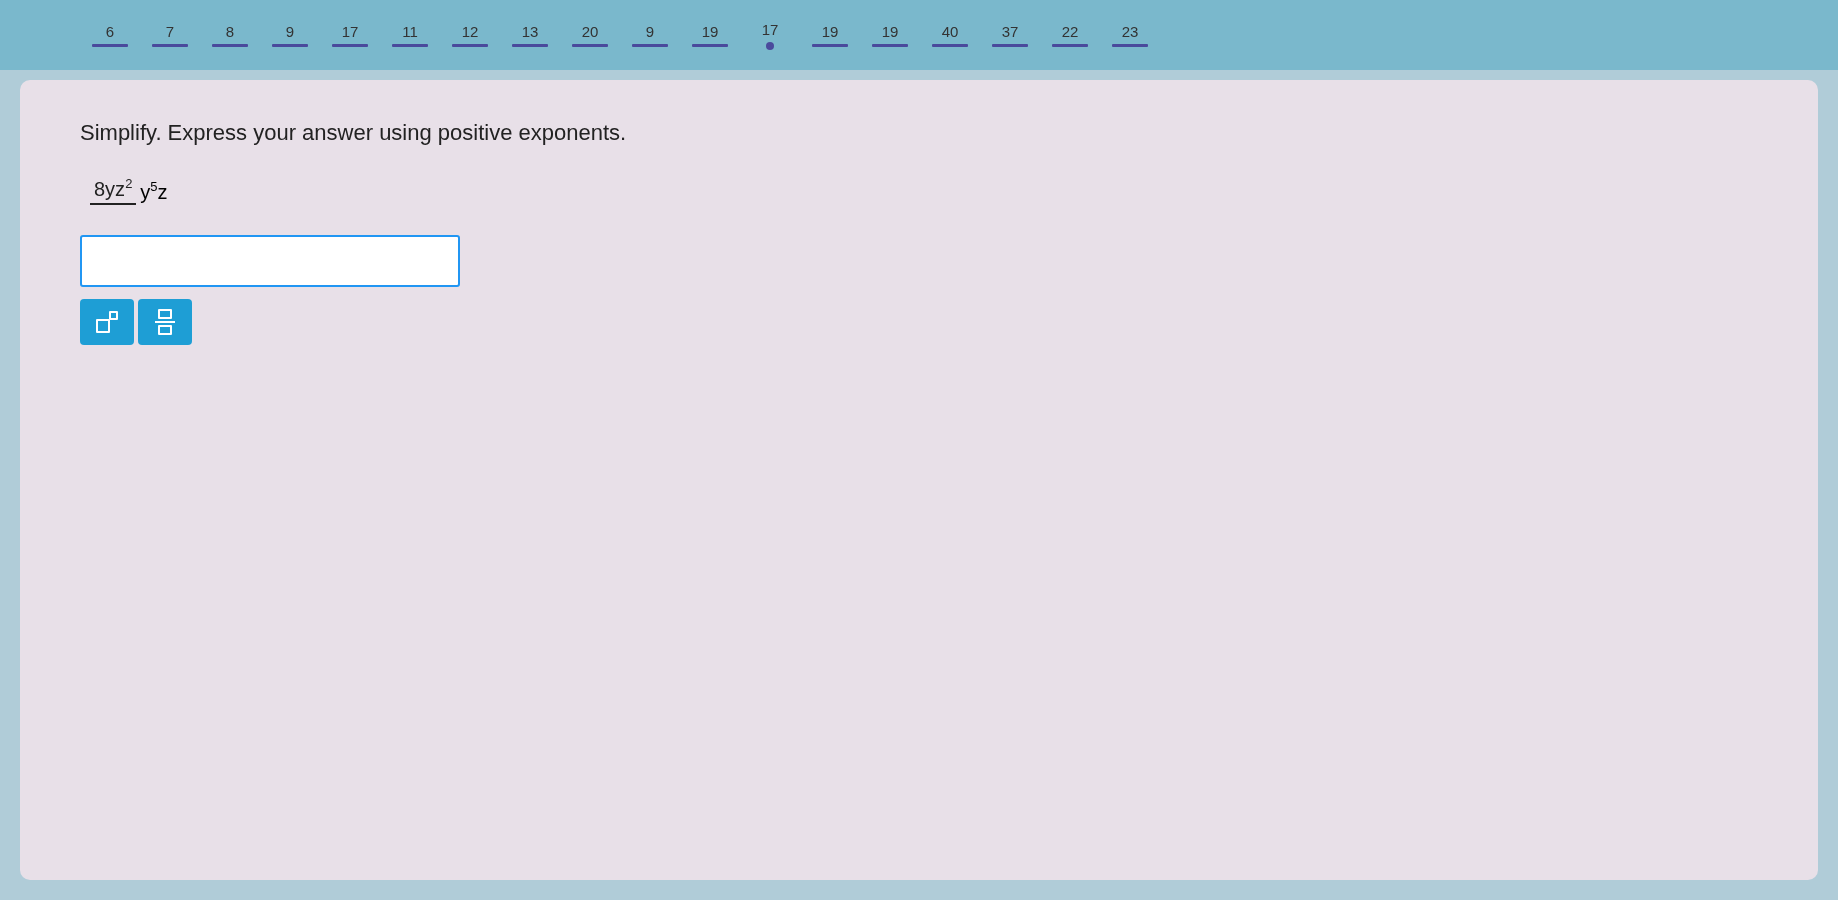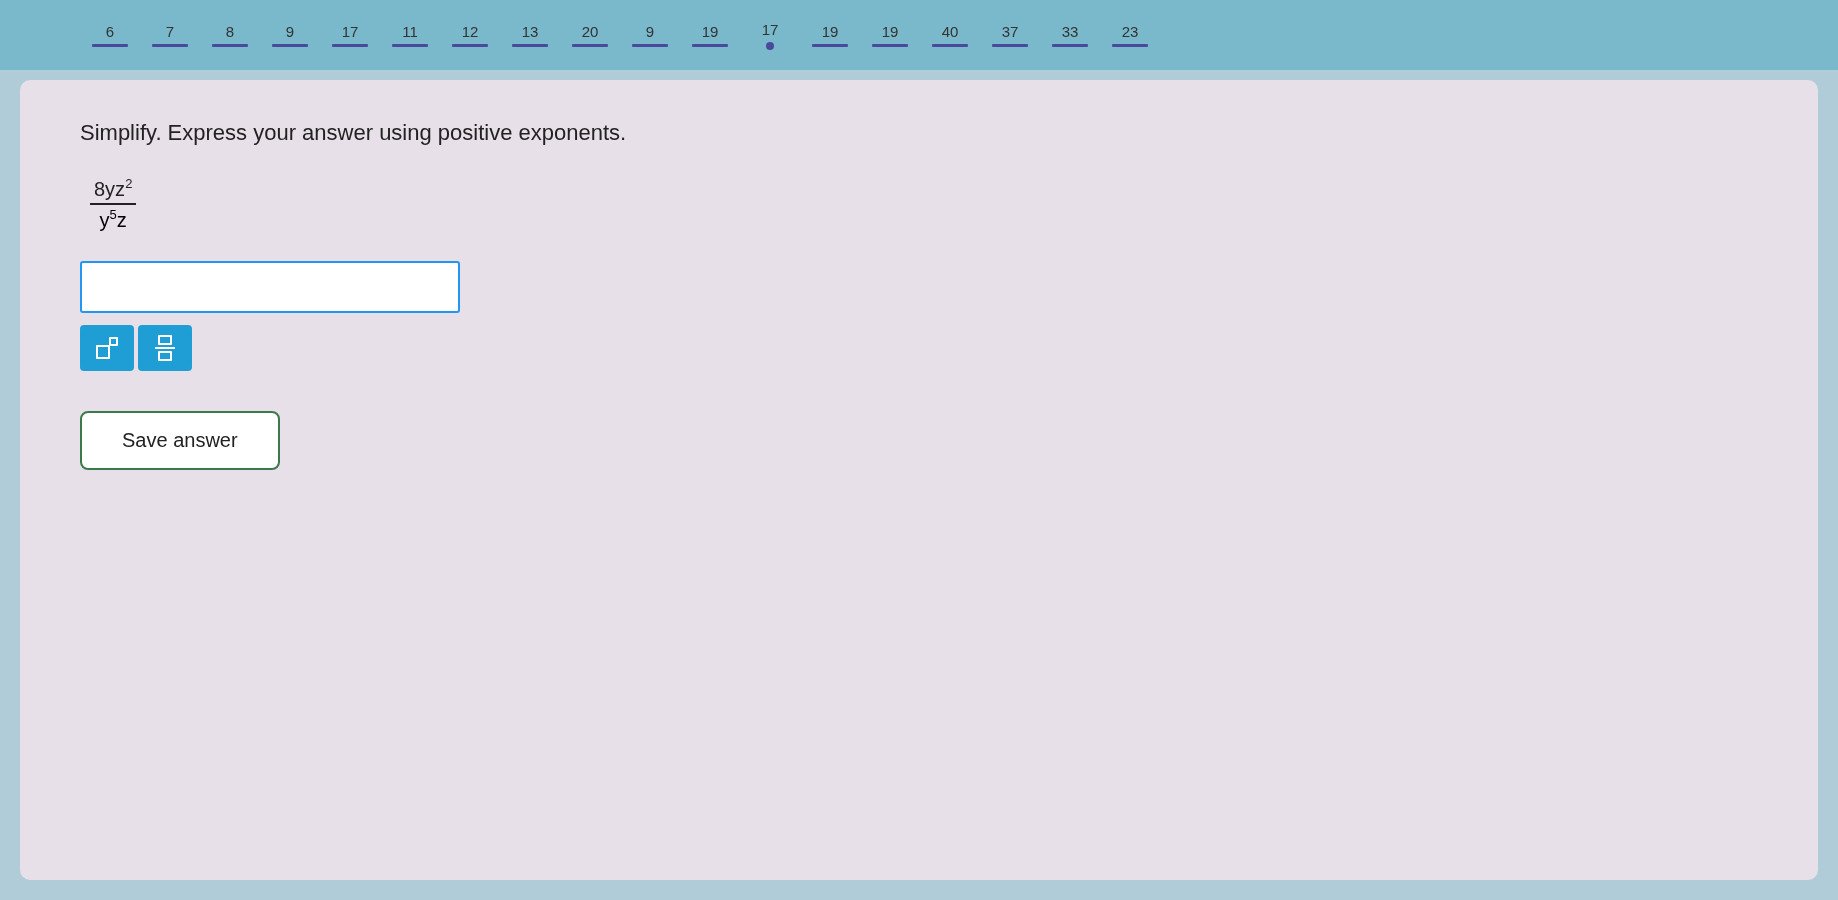--- a/index.html
+++ b/index.html
@@ -76,21 +76,21 @@
     }
 
     
     .math-expression {
       margin-bottom: 30px;
       margin-left: 10px;
     }
 
     .fraction {
       display: inline-flex;
-      flex-direction: column;
+      flex-direction: row;
       align-items: center;
       vertical-align: middle;
     }
 
     .fraction .numerator {
       font-size: 20px;
       color: #222;
       border-bottom: 2px solid #222;
       padding: 0 4px 2px 4px;
     }
@@ -235,21 +235,21 @@
       </div>
       <div class="nav-item">
         <span class="num">40</span>
         <span class="underline"></span>
       </div>
       <div class="nav-item">
         <span class="num">37</span>
         <span class="underline"></span>
       </div>
       <div class="nav-item">
-        <span class="num">33</span>
+        <span class="num">22</span>
         <span class="underline"></span>
       </div>
       <div class="nav-item">
         <span class="num">23</span>
         <span class="underline"></span>
       </div>
     </div>
 </div>
 
 <div class="main-content">
@@ -285,15 +285,14 @@
     <button class="math-tool-btn" title="Fraction">
       <span class="fraction-icon">
         <span class="frac-top"></span>
         <span class="frac-line"></span>
         <span class="frac-bottom"></span>
       </span>
     </button>
   </div>
 
   
-  <button class="save-answer-btn">Save answer</button>
 
 </div>
 
 </body></html>

